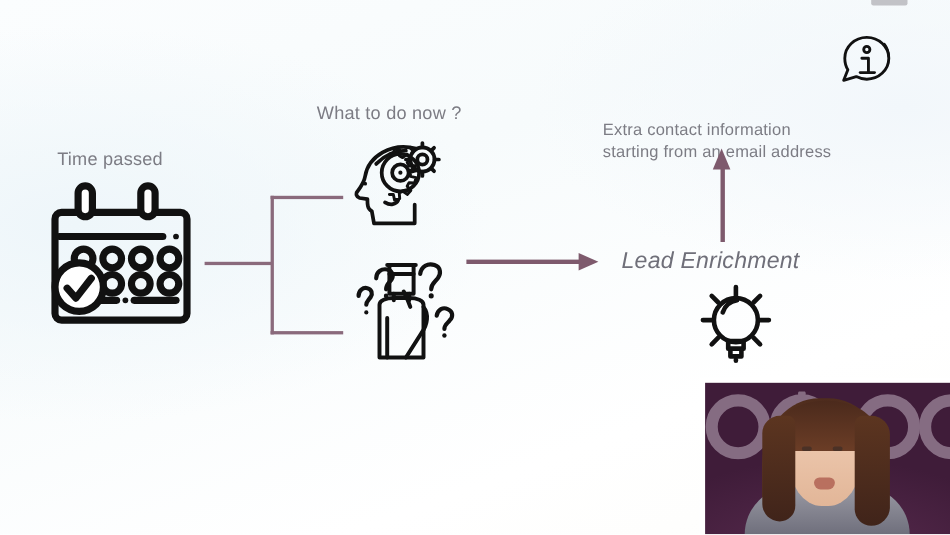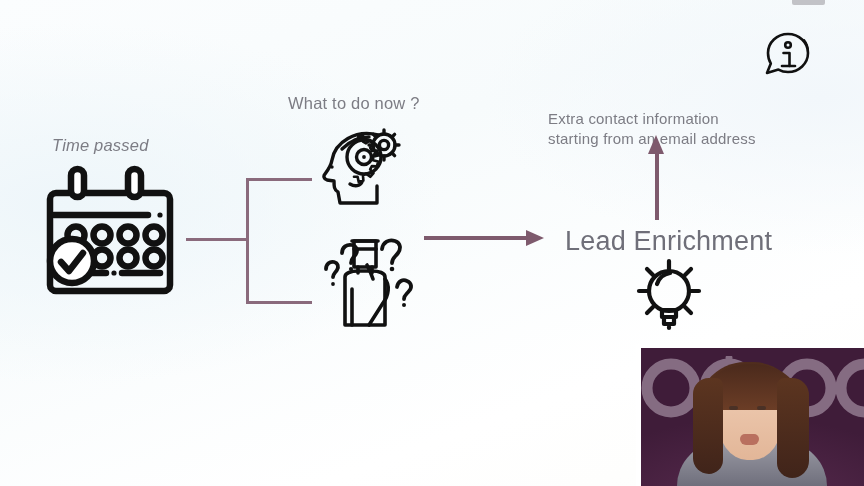--- a/index.html
+++ b/index.html
@@ -37,42 +37,42 @@
     position: absolute;
     color: #7c7c84;
     font-weight: 400;
     letter-spacing: .2px;
     white-space: pre;
   }
   .label-time {
     left: 52px;
     top: 136px;
     font-size: 16.5px;
-    font-style: italic;
   }
   .label-what {
     left: 288px;
     top: 94px;
     font-size: 16.5px;
   }
   .label-extra {
     left: 548px;
     top: 62px;
     width: 216px;
     text-align: left;
     font-size: 15px;
     line-height: 20px;
     white-space: normal;
     margin-top: 47px;
   }
   .label-lead {
     left: 565px;
     top: 226px;
-    font-size: 27px;
+    font-size: 21px;
     color: #6f6f79;
+    font-style: italic;
   }
 
   
   .conn { position: absolute; background: #8a6a7c; }
   .conn-stem  { left: 186px; top: 238px; width: 62px; height: 3px; }
   .conn-spine { left: 246px; top: 178px; width: 3px;  height: 126px; }
   .conn-up    { left: 246px; top: 178px; width: 66px; height: 3px; }
   .conn-down  { left: 246px; top: 301px; width: 66px; height: 3px; }
 
   

